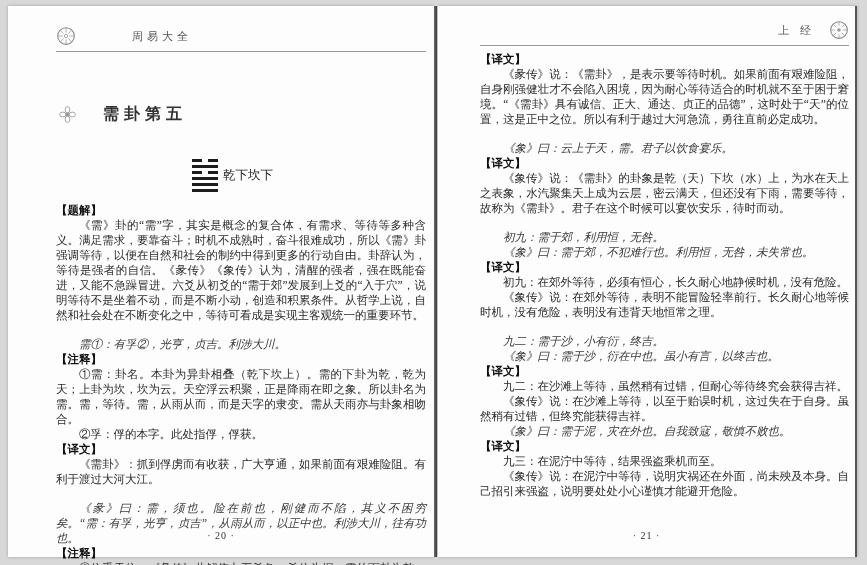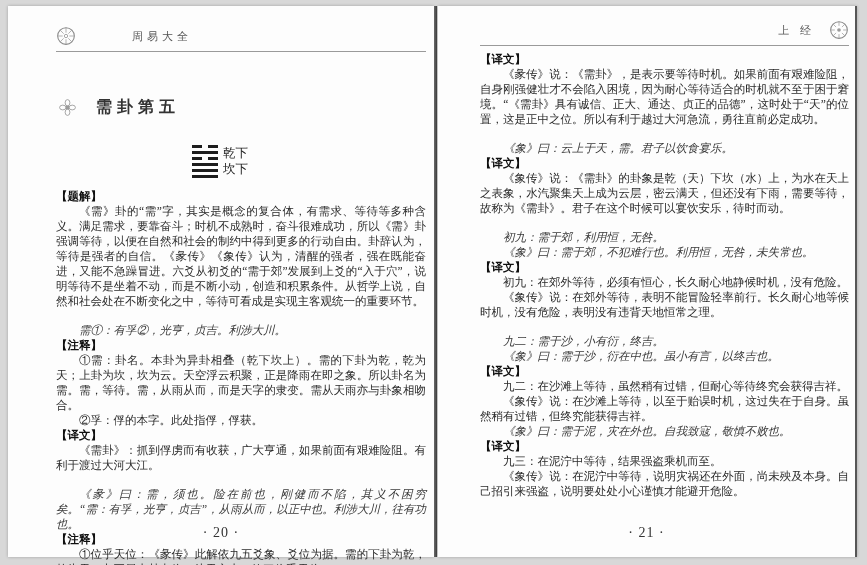--- a/index.html
+++ b/index.html
@@ -11,40 +11,40 @@
   .spine{position:absolute;top:6px;left:434px;width:3px;height:551px;background:linear-gradient(90deg,#6a6a6a,#3f3f3f);}
 
   
   .page-header{display:flex;align-items:center;gap:12px;border-bottom:1px solid #9a9a9a;padding-bottom:5px;}
   .page-header.right-side{justify-content:flex-end;gap:14px;text-align:center;}
   .header-title{font-size:11px;color:#555;letter-spacing:4px;margin-left:44px;}
   .emblem{width:20px;height:20px;display:inline-block;flex:0 0 auto;}
 
   
   .chapter-title-row{display:flex;align-items:center;gap:10px;margin:36px 0 0 2px;}
-  .chapter-title{font-size:16px;font-weight:600;letter-spacing:5px;color:#333;margin:9px;}
+  .chapter-title{font-size:16px;font-weight:600;letter-spacing:5px;color:#333;margin:16px;}
   .flower{width:19px;height:19px;display:inline-block;flex:0 0 auto;}
 
   
   .hexagram-row{display:flex;align-items:center;gap:5px;margin:16px 0 8px 136px;}
   .hexagram{width:26px;display:flex;flex-direction:column;}
   .hx-row{height:3px;margin:1.5px 0;background:#1d1d1d;}
   .hx-row.broken{background:linear-gradient(90deg,#1d1d1d 0 40%,transparent 40% 60%,#1d1d1d 60% 100%);}
-  .hexagram-labels{display:flex;flex-direction:column;font-size:12.5px;line-height:16px;color:#222;}
+  .hexagram-labels{display:flex;flex-direction:row;font-size:12.5px;line-height:16px;color:#222;}
 
   
   .page-body{font-size:11.5px;line-height:15px;color:#2b2b2b;text-align:justify;margin-top:10px;}
   .page.right .page-body{margin-top:6px;}
   .blk{margin:0;}
   .blk.para{text-indent:2em;}
   .blk.heading{font-weight:bold;color:#101010;}
   .blk.quote{text-indent:2em;font-style:italic;color:#3a3a3a;}
   .blk.gap{margin-top:14px;}
 
-  .page-number{position:absolute;bottom:16px;left:0;right:0;text-align:center;font-size:14px;color:#333;letter-spacing:1px;}
+  .page-number{position:absolute;bottom:16px;left:0;right:0;text-align:center;font-size:10px;color:#333;letter-spacing:1px;}
   svg{display:block;}
 </style>
 </head>
 <body>
 
 <div class="stage">
 
   <div class="page left">
     <div class="page-header">
       <span class="emblem">

